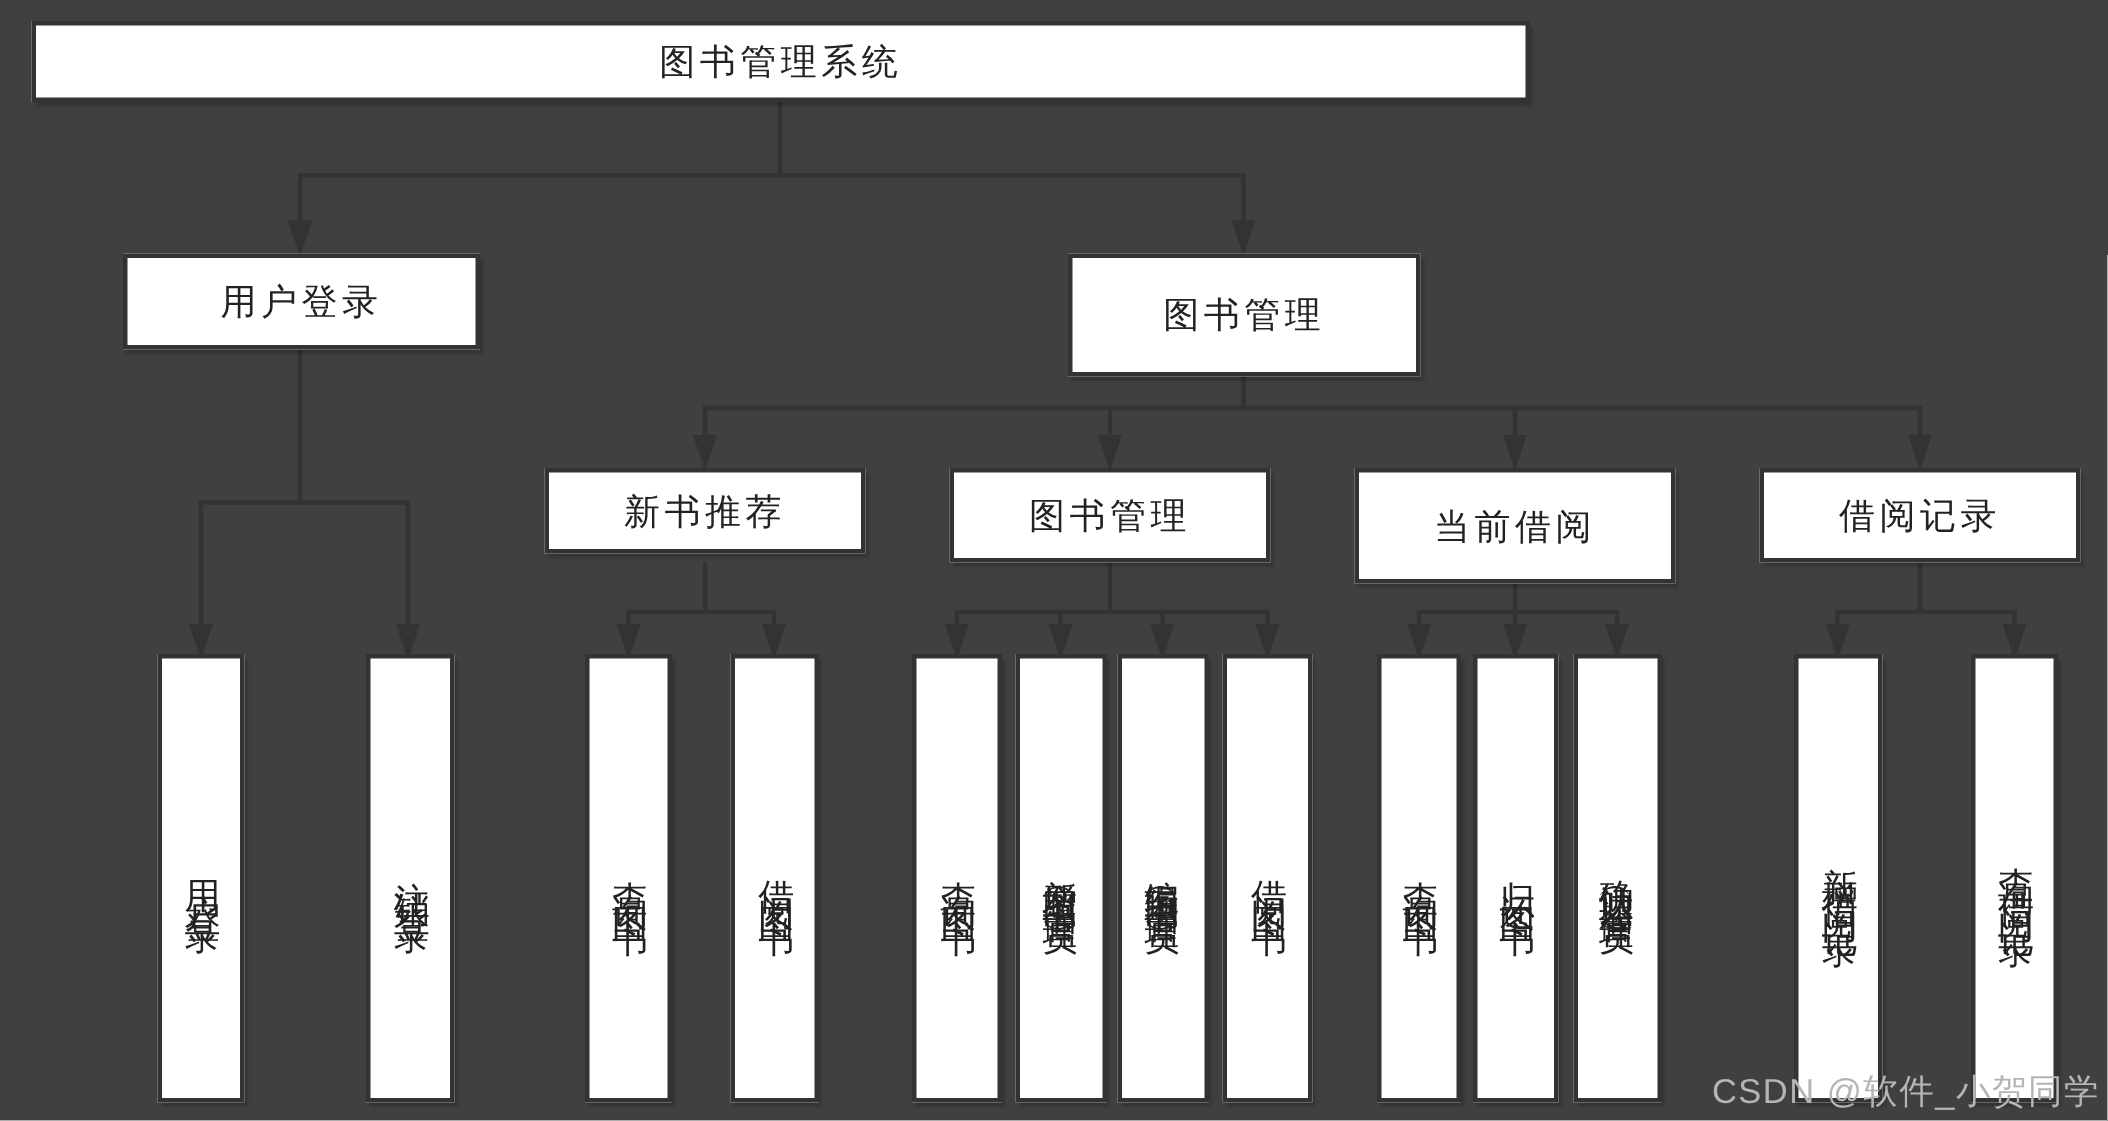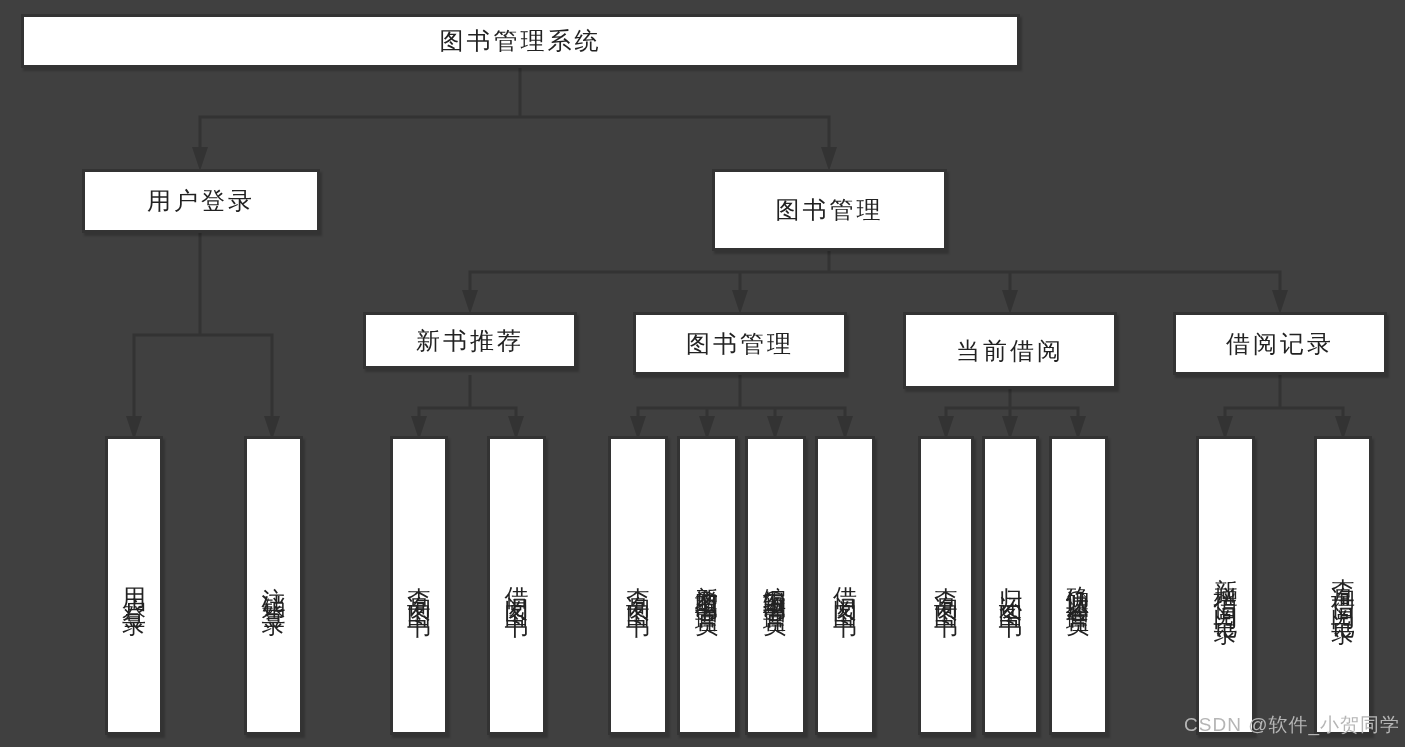--- a/index.html
+++ b/index.html
@@ -57,21 +57,21 @@
   #l-cb-return { left: 982px;  width: 57px; }
   #l-cb-confirm{ left: 1049px; width: 59px; }
   #l-rec-add   { left: 1196px; width: 59px; }
   #l-rec-query { left: 1314px; width: 58px; }
 
   #watermark {
     position: absolute;
     z-index: 3;
     right: 5px;
     top: 712px;
-    font-size: 19px;
+    font-size: 23px;
     letter-spacing: 1px;
     color: #b5b5b5;
     white-space: nowrap;
   }
 </style>
 </head>
 <body>
 
 <div id="canvas">
 

